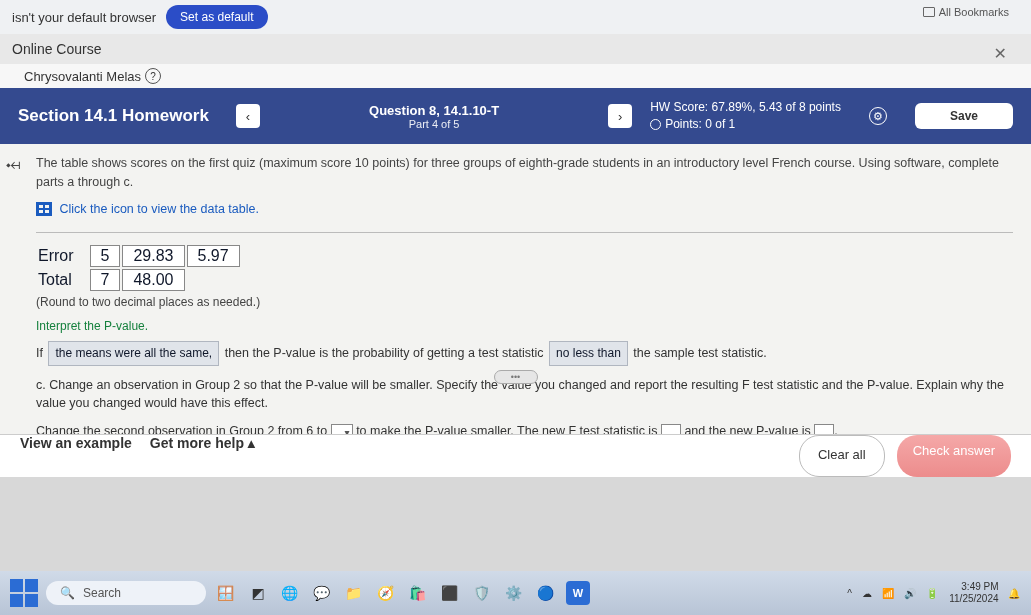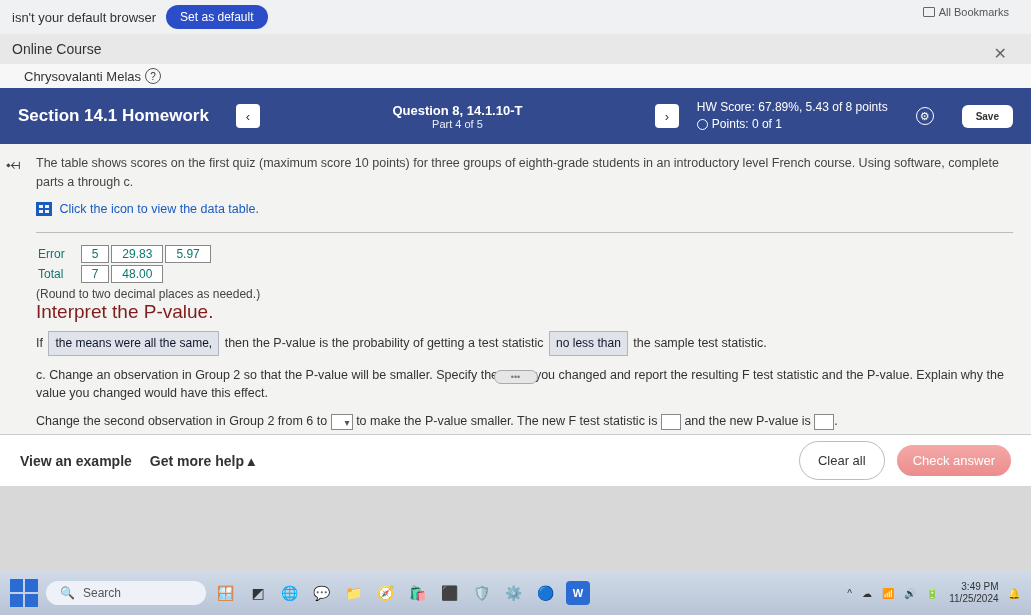--- a/index.html
+++ b/index.html
@@ -14,39 +14,39 @@
   .help-icon{width:16px;height:16px;border:1px solid #555;border-radius:50%;font-size:10px;display:flex;align-items:center;justify-content:center}
   .header{background:#344a8f;color:#fff;height:56px;display:flex;align-items:center;padding:0 18px;gap:18px}
   .hw-title{font-size:17px;font-weight:600;flex:0 0 200px}
   .nav-arrow{width:24px;height:24px;background:#fff;color:#333;border-radius:4px;display:flex;align-items:center;justify-content:center;font-size:13px;cursor:pointer}
   .qinfo{flex:1;text-align:center}
   .qtitle{font-size:13px;font-weight:600}
   .qpart{font-size:11px;opacity:.9}
   .score-col{font-size:12px;line-height:1.4}
   .radio{width:11px;height:11px;border:1.5px solid #fff;border-radius:50%;display:inline-block;vertical-align:middle;margin-right:4px}
   .gear{width:18px;height:18px;border:1.5px solid #fff;border-radius:50%;display:flex;align-items:center;justify-content:center;font-size:11px;margin:0 10px;cursor:pointer}
-  .save-btn{background:#fff;color:#333;border-radius:6px;padding:6px 14px;font-size:10px;cursor:pointer;font-weight:600}
+  .save-btn{background:#fff;color:#333;border-radius:6px;padding:6px 35px;font-size:12px;cursor:pointer;font-weight:600}
   .content{background:#f3f3f1;padding:10px 18px 10px 36px;height:290px;overflow-y:auto;position:relative}
   .back-arrow{position:absolute;left:6px;top:10px;font-size:18px;color:#444;cursor:pointer}
   .intro{font-size:12.5px;color:#444;line-height:1.5;margin-bottom:8px}
   .link{color:#1a5bbf;cursor:pointer}
   .table-icon{display:inline-block;width:16px;height:14px;background:linear-gradient(#1a5bbf 2px,transparent 2px),linear-gradient(90deg,#1a5bbf 2px,transparent 2px);background-size:6px 5px;border:1px solid #1a5bbf;vertical-align:middle;margin-right:4px}
   hr{border:none;border-top:1px solid #bbb;margin:14px 0 10px}
-  .mini-table{font-size:12px;color:#0f766e}
+  .mini-table{font-size:16px;color:#0f172a}
   .mini-table td{padding:1px 14px 1px 0}
   .mini-table .border-cell{border:1px solid #888;padding:1px 10px;background:#fff}
   .note{font-size:12px;color:#444;margin-top:2px}
-  .sub{font-size:19px;color:#7f1d1d;}
+  .sub{font-size:12px;color:#15803d;margin-top:10px}
   .sentence{font-size:12.5px;color:#333;margin-top:8px;line-height:1.7}
   .blank{display:inline-block;background:#e0e4ea;border:1px solid #b0b6c0;padding:1px 6px;font-size:12px;color:#0f172a;margin:0 2px}
   .partc{font-size:12.5px;color:#333;margin-top:10px;line-height:1.5}
   .dd{display:inline-block;width:22px;height:16px;border:1px solid #888;background:#fff;vertical-align:middle;position:relative;cursor:pointer}
   .dd:after{content:"▾";position:absolute;right:2px;top:-1px;font-size:10px;color:#555}
   .box{display:inline-block;width:20px;height:16px;border:1px solid #888;background:#fff;vertical-align:middle}
-  .footer{background:#fff;height:52px;display:flex;align-items:center;padding:0 20px;border-top:1px solid #ccc}
+  .footer{background:#fff;height:43px;display:flex;padding:0 20px;border-top:1px solid #ccc}
   .foot-link{font-size:14px;font-weight:600;color:#333;margin-right:18px;cursor:pointer}
   .clear-btn{margin-left:auto;border:1px solid #bbb;border-radius:20px;padding:11px 18px;font-size:13px;color:#333;background:#fff;cursor:pointer}
   .check-btn{margin-left:12px;background:linear-gradient(#f5a8a8,#ec8c8c);color:#fff;border-radius:20px;padding:8px 16px;font-size:13px;cursor:pointer}
   .taskbar{position:absolute;bottom:0;left:0;right:0;height:44px;background:linear-gradient(#d0dae8,#b8c4d6);display:flex;align-items:center;padding:0 10px;gap:8px}
   .start{width:28px;height:28px;display:grid;grid-template-columns:1fr 1fr;grid-template-rows:1fr 1fr;gap:2px;cursor:pointer}
   .start span{background:#2b6cd4}
   .search{background:#eef2f8;border-radius:16px;padding:5px 14px;display:flex;align-items:center;gap:8px;font-size:12px;color:#555;width:160px;cursor:text}
   .tb-icon{width:24px;height:24px;border-radius:4px;display:flex;align-items:center;justify-content:center;font-size:14px;cursor:pointer}
   .tray{margin-left:auto;display:flex;align-items:center;gap:10px;font-size:10px;color:#333}
   .clock{text-align:right;line-height:1.2}

